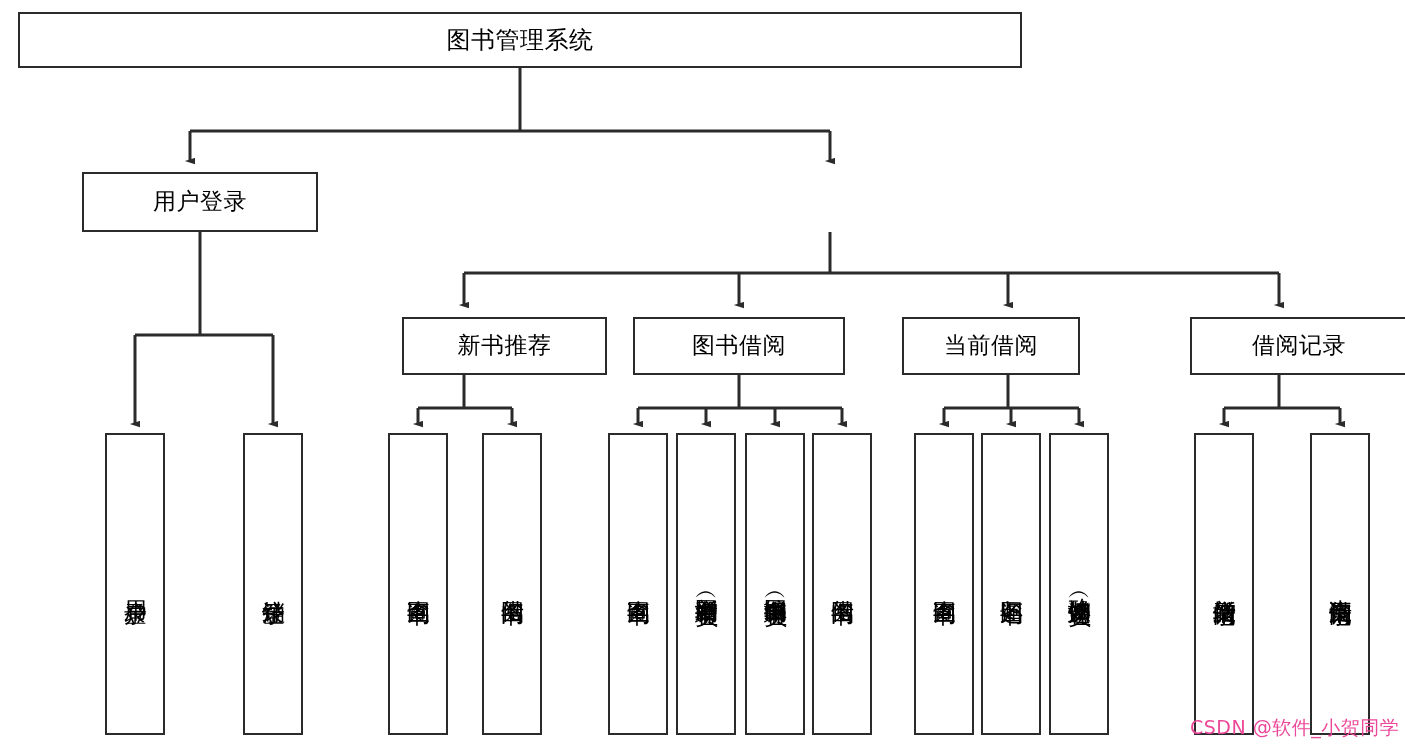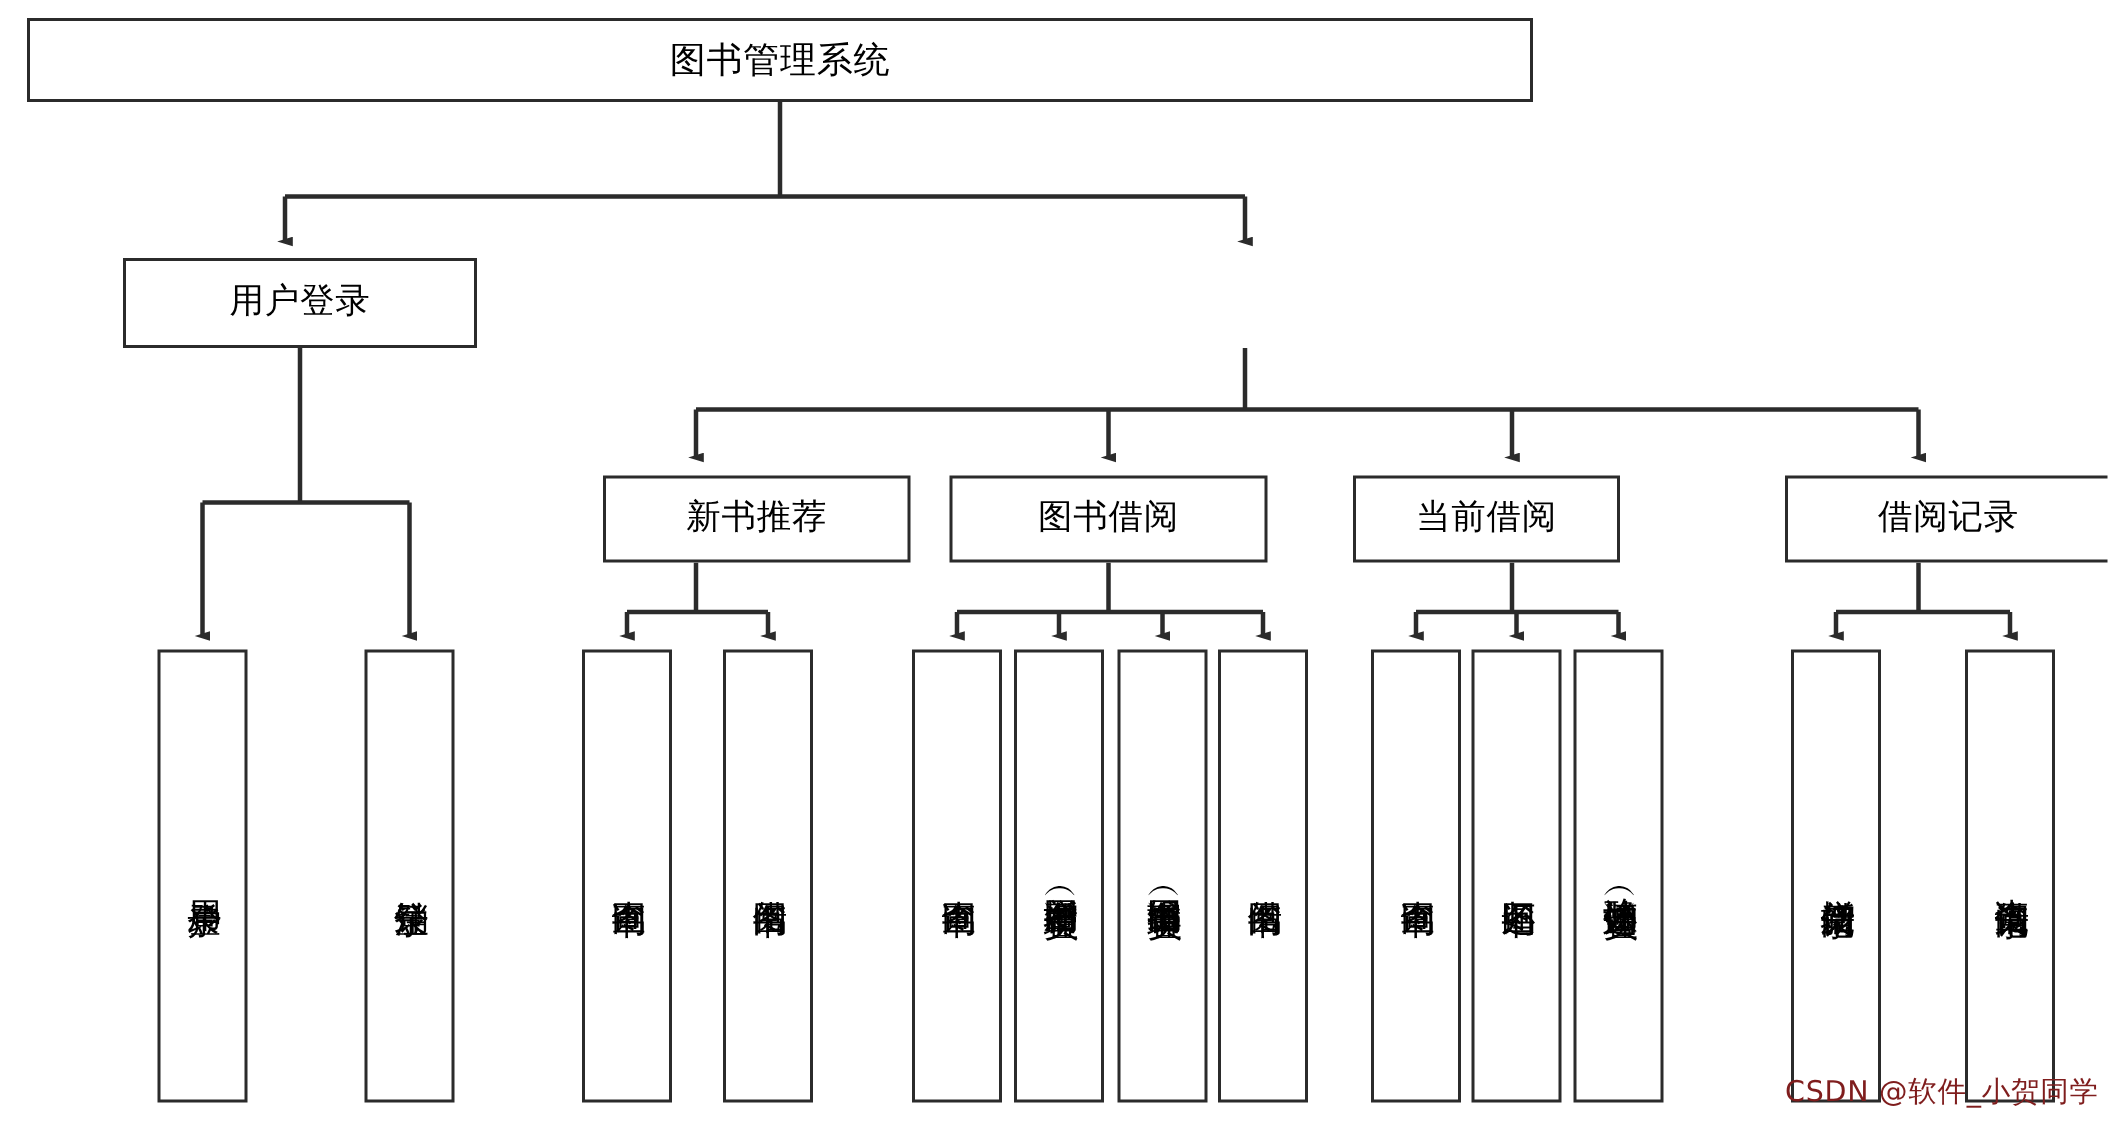--- a/index.html
+++ b/index.html
@@ -61,21 +61,21 @@
     text-orientation: upright;
     font-size: 23px;
     line-height: 1.12;
     letter-spacing: 1px;
     max-height: 262px;
     white-space: normal;
   }
   .watermark {
     position: absolute;
     font-size: 19px;
-    color: #7f1d1d;
+    color: #ec4899;
     white-space: nowrap;
     letter-spacing: 0.5px;
     font-family: "DejaVu Sans", "Liberation Sans", sans-serif;
   }
 </style>
 </head>
 <body>
 
 <div id="diagram">
 

